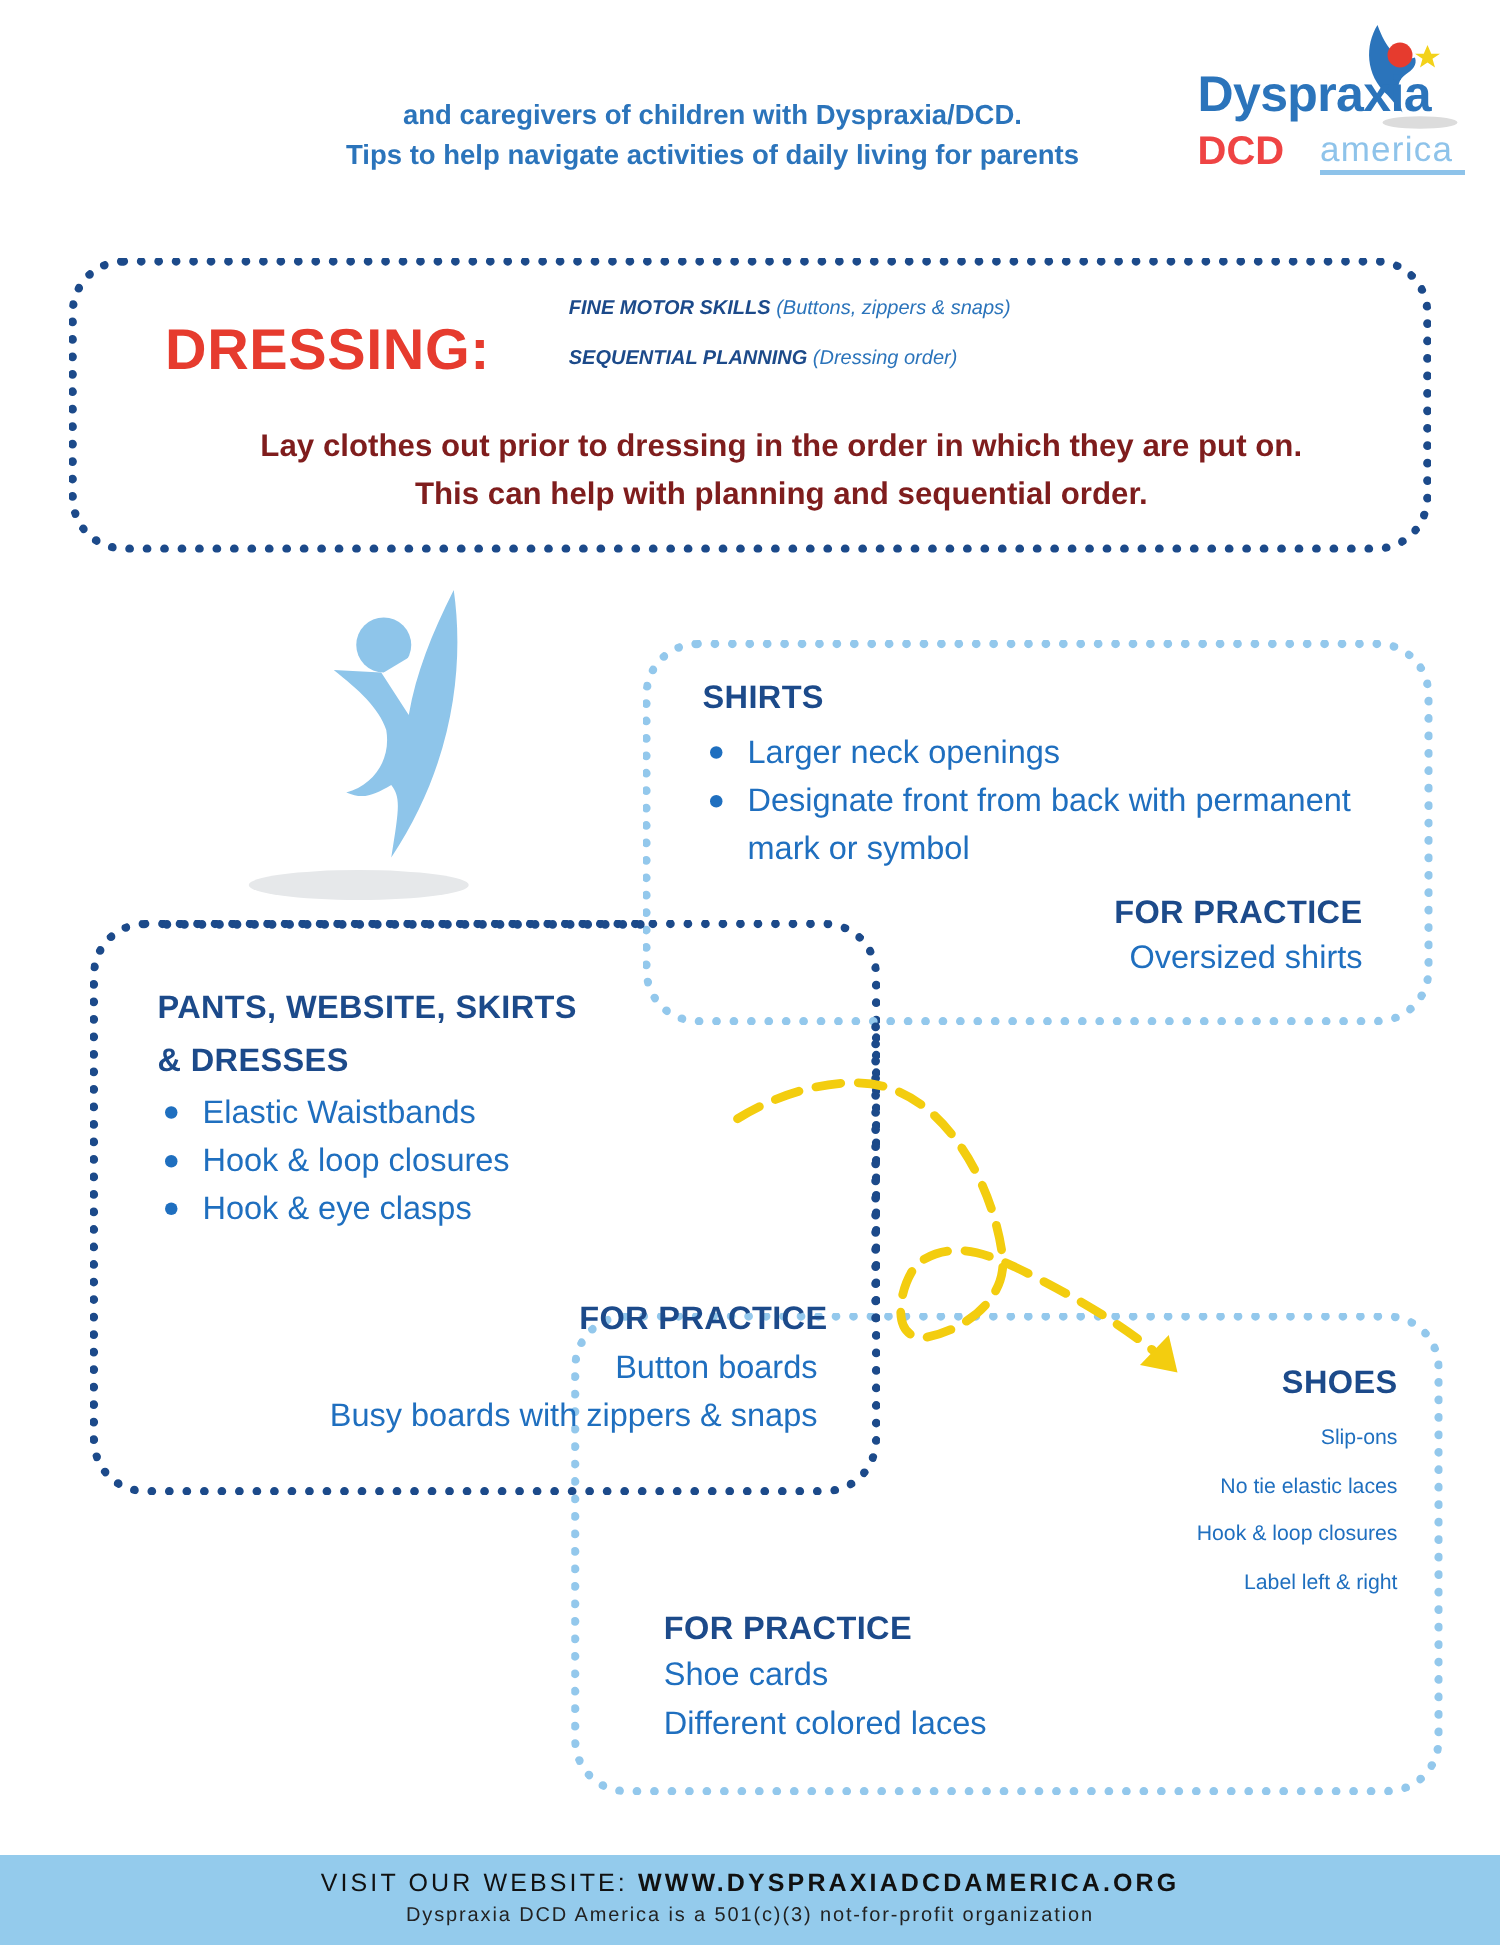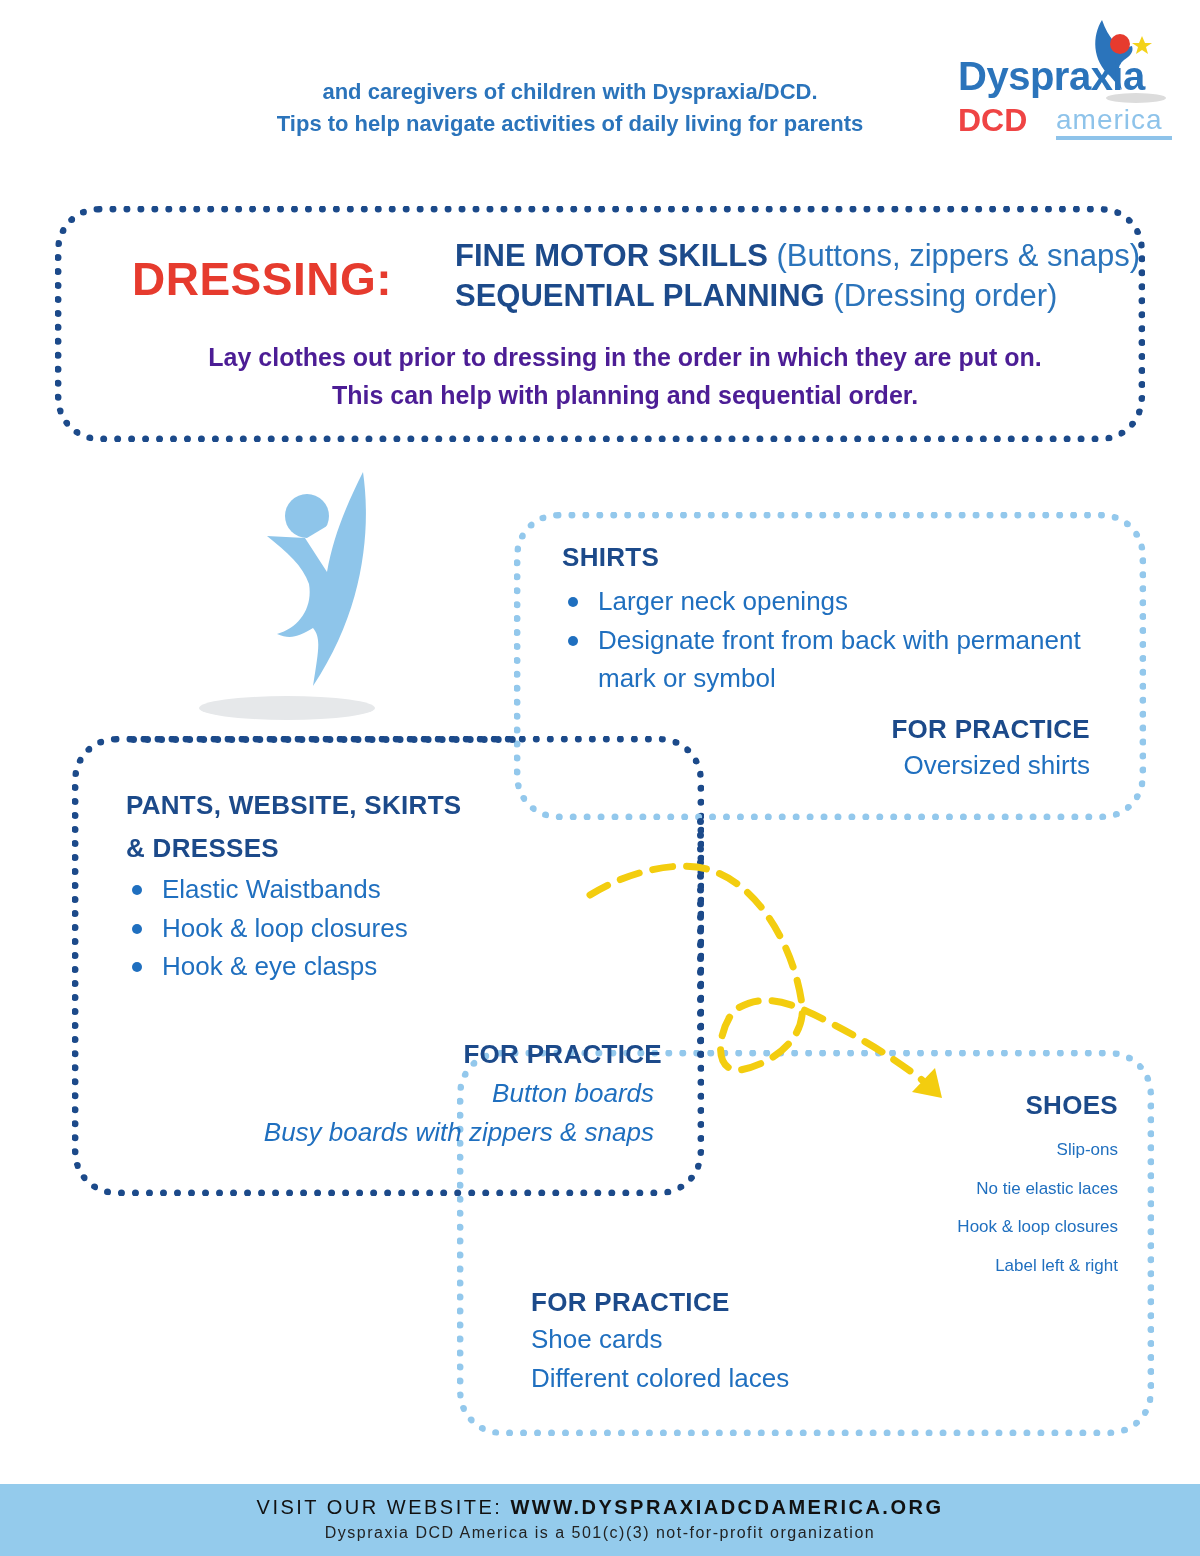--- a/index.html
+++ b/index.html
@@ -16,26 +16,26 @@
   .logo-america { left: 104px; top: 88px; font-size: 28px; color: #8ec3ea; letter-spacing: 1px; }
   .logo-underline { left: 104px; top: 120px; width: 116px; height: 4px; background: #8ec3ea; }
 
   
   .box { position: absolute; border-radius: 44px; background: transparent; }
   .box-dark { border: 7px dotted #1c4a8a; }
   .box-light { border: 7px dotted #93c8ec; }
 
   .top-box { left: 55px; top: 206px; width: 1090px; height: 236px; }
   .dressing { left: 132px; top: 252px; font-size: 46px; font-weight: bold; color: #e63b2e; letter-spacing: 0.5px; }
-  .skill { left: 455px; font-size: 31px; color: #1c4a8a; }
+  .skill { left: 455px; font-size: 16px; color: #1c4a8a; font-style: italic; }
   .skill b { font-weight: bold; }
   .skill span.paren { color: #2b74bb; font-weight: normal; }
   .skill1 { top: 238px; }
   .skill2 { top: 278px; }
-  .advice { left: 100px; top: 338px; width: 1050px; text-align: center; font-size: 25px; line-height: 38px; font-weight: bold; color: #4c1d95; }
+  .advice { left: 100px; top: 338px; width: 1050px; text-align: center; font-size: 25px; line-height: 38px; font-weight: bold; color: #7f1d1d; }
 
   
   .figure { left: 195px; top: 468px; width: 190px; height: 260px; }
 
   
   .shirts-box { left: 514px; top: 512px; width: 632px; height: 308px; }
   .pants-box { left: 72px; top: 736px; width: 632px; height: 460px; }
   .shoes-box { left: 457px; top: 1050px; width: 697px; height: 386px; }
 
   .card-title { font-size: 26px; font-weight: bold; color: #1c4a8a; letter-spacing: 0.3px; }
@@ -44,21 +44,21 @@
   .bul-list li::before { content: ""; position: absolute; left: 4px; top: 15px; width: 10px; height: 10px; border-radius: 50%; background: #1f6fbf; }
 
   .shirts-title { left: 562px; top: 542px; }
   .shirts-list { left: 564px; top: 582px; width: 540px; }
   .shirts-practice-title { right: 110px; top: 714px; text-align: right; }
   .shirts-practice-item { right: 110px; top: 750px; text-align: center; font-size: 26px; color: #1f6fbf; }
 
   .pants-title { left: 126px; top: 784px; line-height: 43px; }
   .pants-list { left: 128px; top: 870px; width: 500px; }
   .pants-practice-title { right: 538px; top: 1039px; text-align: right; }
-  .pants-practice-items { right: 546px; top: 1074px; text-align: right; font-style: italic; }
+  .pants-practice-items { right: 546px; top: 1074px; text-align: right; }
   .pants-practice-items div { font-size: 26px; line-height: 39px; color: #1f6fbf; }
 
   .shoes-title { right: 82px; top: 1090px; text-align: right; }
   .shoes-items { right: 82px; top: 1131px; text-align: right; }
   .shoes-items div { font-size: 17px; line-height: 38.5px; color: #1f6fbf; }
   .shoes-practice-title { left: 531px; top: 1287px; }
   .shoes-practice-items { left: 531px; top: 1320px; }
   .shoes-practice-items div { font-size: 26px; line-height: 38.5px; color: #1f6fbf; }
 
   .arrow { left: 570px; top: 840px; width: 400px; height: 270px; }

